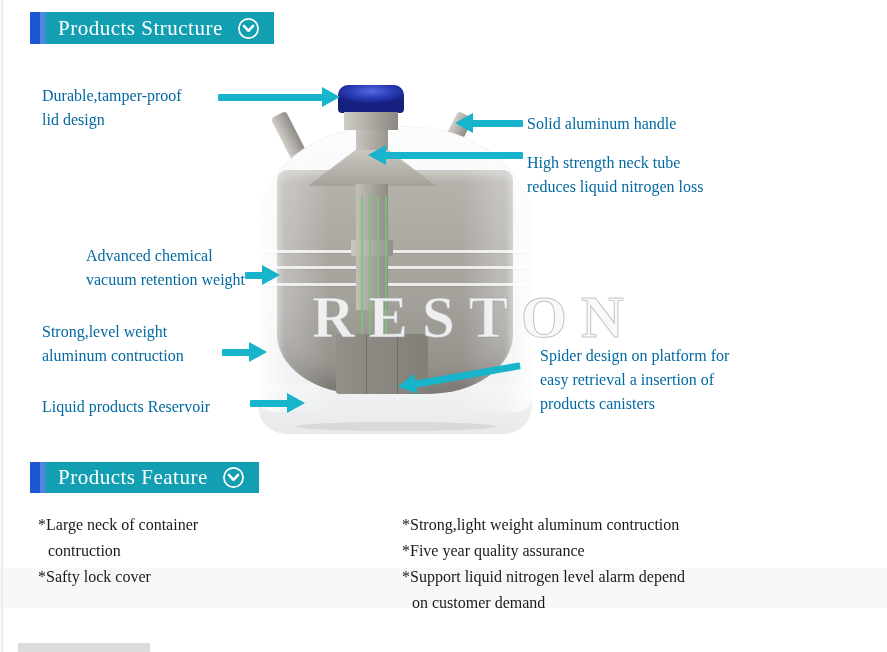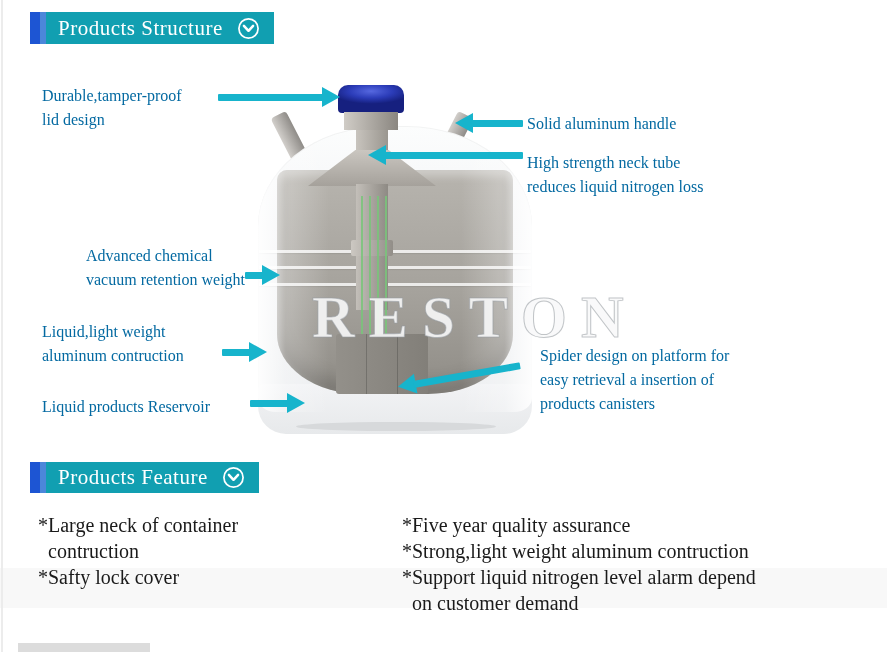--- a/index.html
+++ b/index.html
@@ -54,21 +54,21 @@
   .can-seam{position:absolute;top:0;width:1px;height:100%;background:rgba(0,0,0,0.18);}
   .gline{top:196px;width:2px;height:138px;background:#79c47a;opacity:0.85;z-index:7;}
   .cap{left:338px;top:85px;width:66px;height:28px;z-index:8;border-radius:10px 10px 4px 4px;
     background:radial-gradient(ellipse 60% 45% at 50% 22%,#5668e0 0%,#2b3cb8 55%,#16207f 100%);}
   .cap-collar{left:344px;top:112px;width:54px;height:18px;z-index:8;
     background:linear-gradient(90deg,#d0ccc6,#b4b0aa 40%,#8a8680);}
   .watermark{left:312px;top:283px;z-index:9;font-size:59px;font-weight:bold;letter-spacing:14px;
     color:rgba(255,255,255,0.82);-webkit-text-stroke:1px rgba(150,155,160,0.55);
     text-shadow:0 0 1px rgba(170,175,180,0.4);}
   
-  .feat{font-size:20px;line-height:26px;color:#1a1a1a;white-space:nowrap;}
+  .feat{font-size:16px;line-height:26px;color:#1a1a1a;white-space:nowrap;}
   .indent{padding-left:10px;}
   .faint-band{left:0;top:568px;width:887px;height:40px;background:#f8f8f8;z-index:0;}
   .partial-rect{left:18px;top:643px;width:132px;height:9px;background:#dcdcdc;}
   .z10{z-index:10;}
 </style>
 </head>
 <body>
 
 <div class="canvas">
 
@@ -134,21 +134,21 @@
   <div class="abs shaft z10" style="left:384px;top:152px;width:139px;"></div>
 
   <div class="abs callout z10" style="left:42px;top:244px;margin-left:44px;">
     <div>Advanced chemical</div>
     <div>vacuum retention weight</div>
   </div>
   <div class="abs shaft z10" style="left:245px;top:272px;width:18px;"></div>
   <div class="abs head-r z10" style="left:262px;top:265px;"></div>
 
   <div class="abs callout z10" style="left:42px;top:320px;">
-    <div>Liquid,light weight</div>
+    <div>Strong,level weight</div>
     <div>aluminum contruction</div>
   </div>
   <div class="abs shaft z10" style="left:222px;top:349px;width:28px;"></div>
   <div class="abs head-r z10" style="left:249px;top:342px;"></div>
 
   <div class="abs callout z10" style="left:42px;top:395px;">
     <div>Liquid products Reservoir</div>
   </div>
   <div class="abs shaft z10" style="left:250px;top:400px;width:38px;"></div>
   <div class="abs head-r z10" style="left:287px;top:393px;"></div>
@@ -175,21 +175,21 @@
     </div>
   </div>
 
   <div class="abs z10" style="left:38px;top:512px;">
     <div class="feat">*Large neck of container</div>
     <div class="feat indent">contruction</div>
     <div class="feat">*Safty lock cover</div>
   </div>
 
   <div class="abs z10" style="left:402px;top:512px;">
+    <div class="feat">*Strong,light weight aluminum contruction</div>
     <div class="feat">*Five year quality assurance</div>
-    <div class="feat">*Strong,light weight aluminum contruction</div>
     <div class="feat">*Support liquid nitrogen level alarm depend</div>
     <div class="feat indent">on customer demand</div>
   </div>
 
   <div class="abs partial-rect"></div>
 
 </div>
 
 </body></html>

